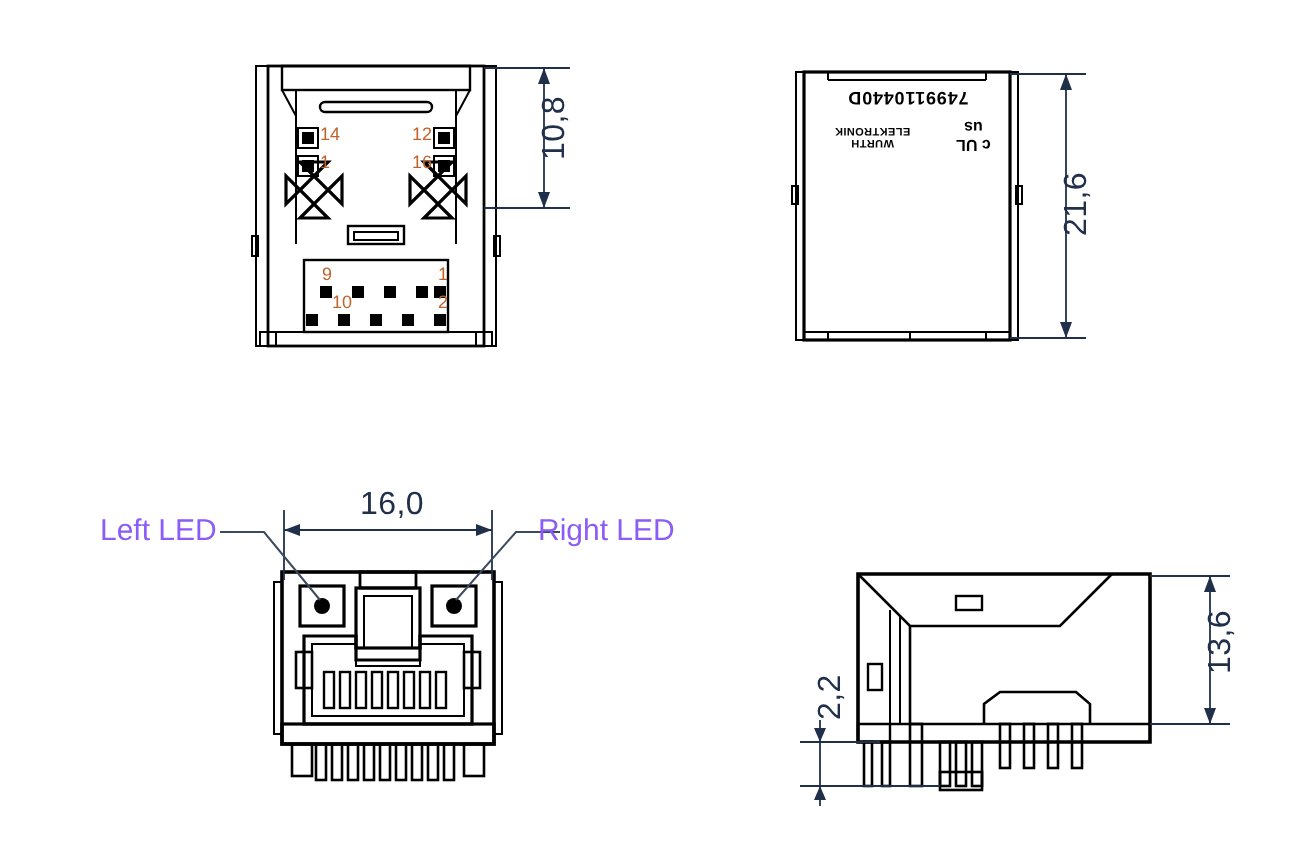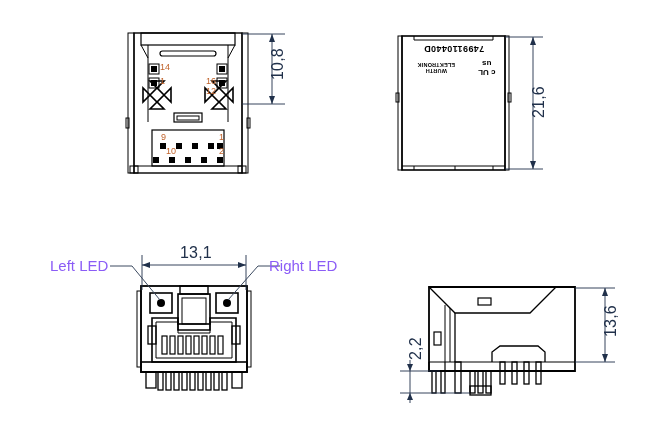--- a/index.html
+++ b/index.html
@@ -297,38 +297,38 @@
         <path d="M410 393 L407 400 L413 400 Z" fill="#20304a" stroke="none"></path>
       </g>
 
     </g>
   </svg>
 
   <div class="lbl dim-txt rot" style="left:270px; top:80px;">10,8</div>
 
   <div class="lbl pin-txt" style="left:160px; top:63px;">14</div>
   <div class="lbl pin-txt" style="left:160px; top:77px;">1</div>
-  <div class="lbl pin-txt" style="left:206px; top:63px;margin-top:24px;">12</div>
+  <div class="lbl pin-txt" style="left:206px; top:63px;">12</div>
   <div class="lbl pin-txt" style="left:206px; top:77px;">16</div>
   <div class="lbl pin-txt" style="left:161px; top:133px;">9</div>
   <div class="lbl pin-txt" style="left:219px; top:133px;">1</div>
   <div class="lbl pin-txt" style="left:154px; top:147px;padding-left:12px;">10</div>
   <div class="lbl pin-txt" style="left:219px; top:147px;">2</div>
 
   <div class="lbl dim-txt rot" style="left:531px; top:118px;">21,6</div>
 
   <div class="flipbox" style="left:408px; top:44px; width:92px;">
     <div style="display:flex; align-items:center; justify-content:center; gap:9px;">
       <span class="ul-logo lbl-txt">c UL us</span>
       <span class="brand lbl-txt">WURTH ELEKTRONIK</span>
     </div>
     <div class="pn lbl-txt" style="margin-top:5px;">7499110440D</div>
   </div>
 
-  <div class="lbl dim-txt" style="left:180px; top:245px;">13,1</div>
+  <div class="lbl dim-txt" style="left:180px; top:245px;">16,0</div>
 
   <div class="lbl callout-txt" style="left:50px; top:258px;">Left LED</div>
   <div class="lbl callout-txt" style="left:269px; top:258px;">Right LED</div>
 
   <div class="lbl dim-txt rot" style="left:603px; top:337px;">13,6</div>
   <div class="lbl dim-txt rot" style="left:408px; top:360px;">2,2</div>
 
 </div>
 
 </body></html>

